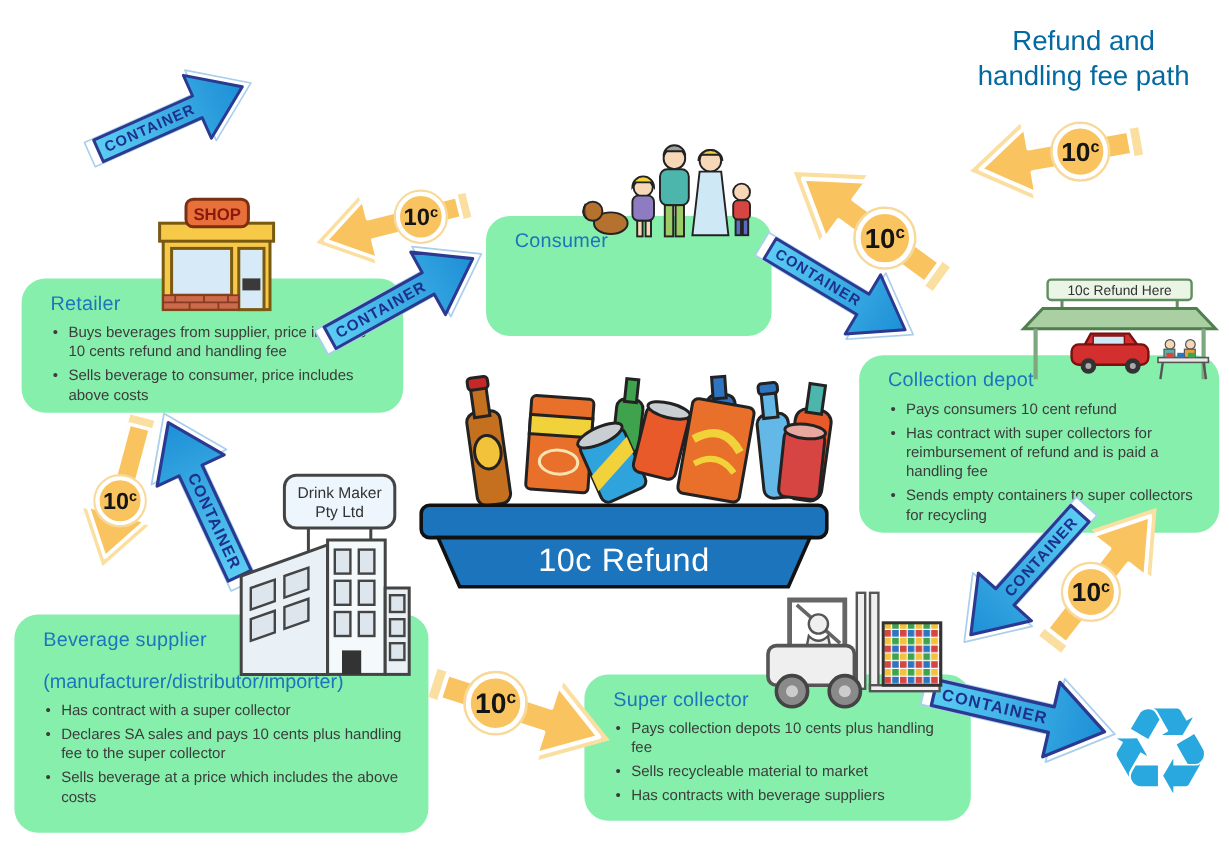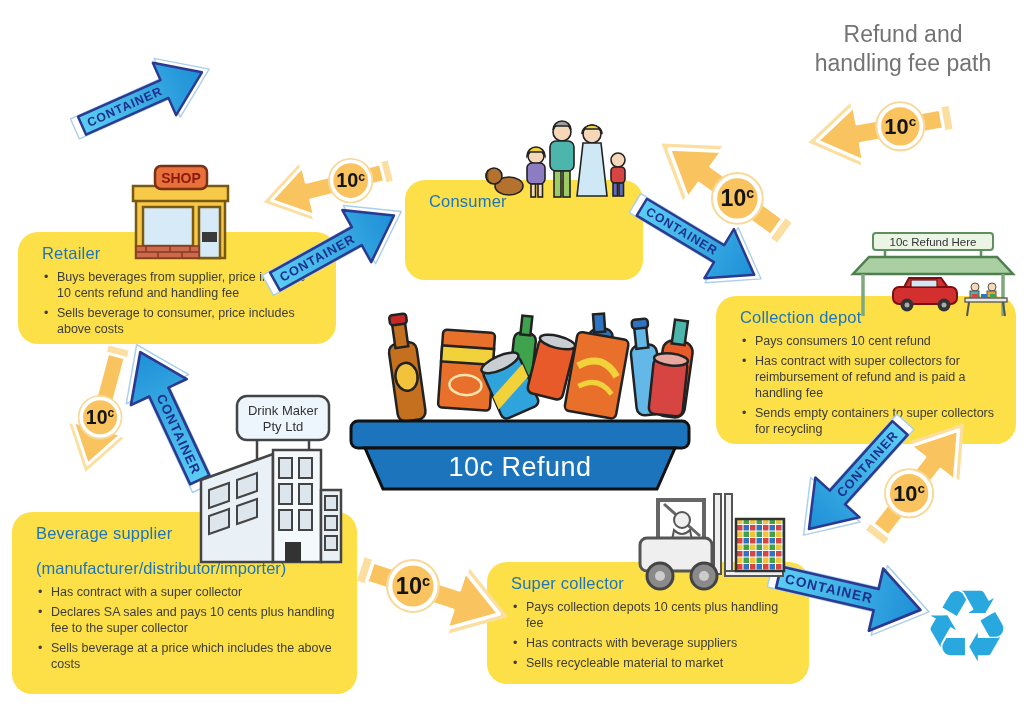--- a/index.html
+++ b/index.html
@@ -1,28 +1,28 @@
 <!DOCTYPE html>
 <html><head>
 <meta charset="utf-8">
 <style>
   * { margin:0; padding:0; box-sizing:border-box; }
   html,body { width:1024px; height:708px; background:#fff; overflow:hidden;
     font-family:"Liberation Sans","DejaVu Sans",sans-serif; }
   #canvas { position:relative; width:1024px; height:708px; background:#fff; }
 
-  .card { position:absolute; background:#fde047; border-radius:20px; padding:12px 20px 12px 24px; z-index:2; }
+  .card { position:absolute; background:#86efac; border-radius:20px; padding:12px 20px 12px 24px; z-index:2; }
   .card h2 { color:#1C75BC; font-size:16.5px; font-weight:400; margin-bottom:6px; letter-spacing:.2px; }
   .card h3 { color:#1C75BC; font-size:16.5px; font-weight:400; margin-bottom:6px; }
   .card ul { list-style:none; }
   .card li { position:relative; font-size:12.5px; line-height:1.28; color:#3C3C3C; padding-left:15px; margin-bottom:4px; }
   .card li::before { content:"•"; position:absolute; left:2px; top:0; color:#3C3C3C; }
 
   .page-title { position:absolute; left:808px; top:20px; width:190px; text-align:center;
-    font-size:23px; line-height:1.28; color:#737373; z-index:2; }
+    font-size:23px; line-height:1.28; color:#0369a1; z-index:2; }
 
   .arrow { position:absolute; z-index:3; }
   .arrow svg { display:block; width:100%; height:100%; overflow:visible; }
   .blue-outer { fill:#ffffff; stroke:#A9CFEC; stroke-width:1.5; stroke-linejoin:round; }
   .blue-main { stroke:#2B3990; stroke-width:3; stroke-linejoin:round; }
   .container-text { fill:#1E2F8C; font-size:15px; font-weight:600; letter-spacing:1.2px; }
   .yellow-outer { fill:#FBDFA0; stroke-linejoin:round; }
   .yellow-main { fill:#F9C45F; stroke:#ffffff; stroke-width:4; stroke-linejoin:round; }
   .badge-ring { fill:none; stroke:#F7DA9B; stroke-width:2.5; }
   .badge { fill:#F9C45F; stroke:#ffffff; stroke-width:4.5; }
@@ -214,22 +214,22 @@
       <li>Has contract with a super collector</li>
       <li>Declares SA sales and pays 10 cents plus handling fee to the super collector</li>
       <li>Sells beverage at a price which includes the above costs</li>
     </ul>
   </div>
 
   <div class="card" style="left:487px;top:562px;width:322px;height:122px">
     <h2>Super collector</h2>
     <ul>
       <li>Pays collection depots 10 cents plus handling fee</li>
+      <li>Sells recycleable material to market</li>
       <li>Has contracts with beverage suppliers</li>
-      <li>Sells recycleable material to market</li>
     </ul>
   </div>
 
   <div class="icon" style="left:128px;top:163px;width:105px;height:102px">
     <svg viewBox="0 0 105 100">
       <rect x="8" y="36" width="89" height="58" fill="#F7C948" stroke="#7a5a12" stroke-width="2.5"></rect>
       <rect x="5" y="22" width="95" height="15" fill="#F7C948" stroke="#7a5a12" stroke-width="2.5"></rect>
       <rect x="27" y="2" width="52" height="23" rx="6" fill="#E8703A" stroke="#7a3012" stroke-width="2.5"></rect>
       <text x="53" y="19" text-anchor="middle" font-size="14" font-weight="bold" fill="#8B1A0E">SHOP</text>
       <rect x="15" y="43" width="50" height="39" fill="#D6EBF7" stroke="#7a5a12" stroke-width="2.5"></rect>

